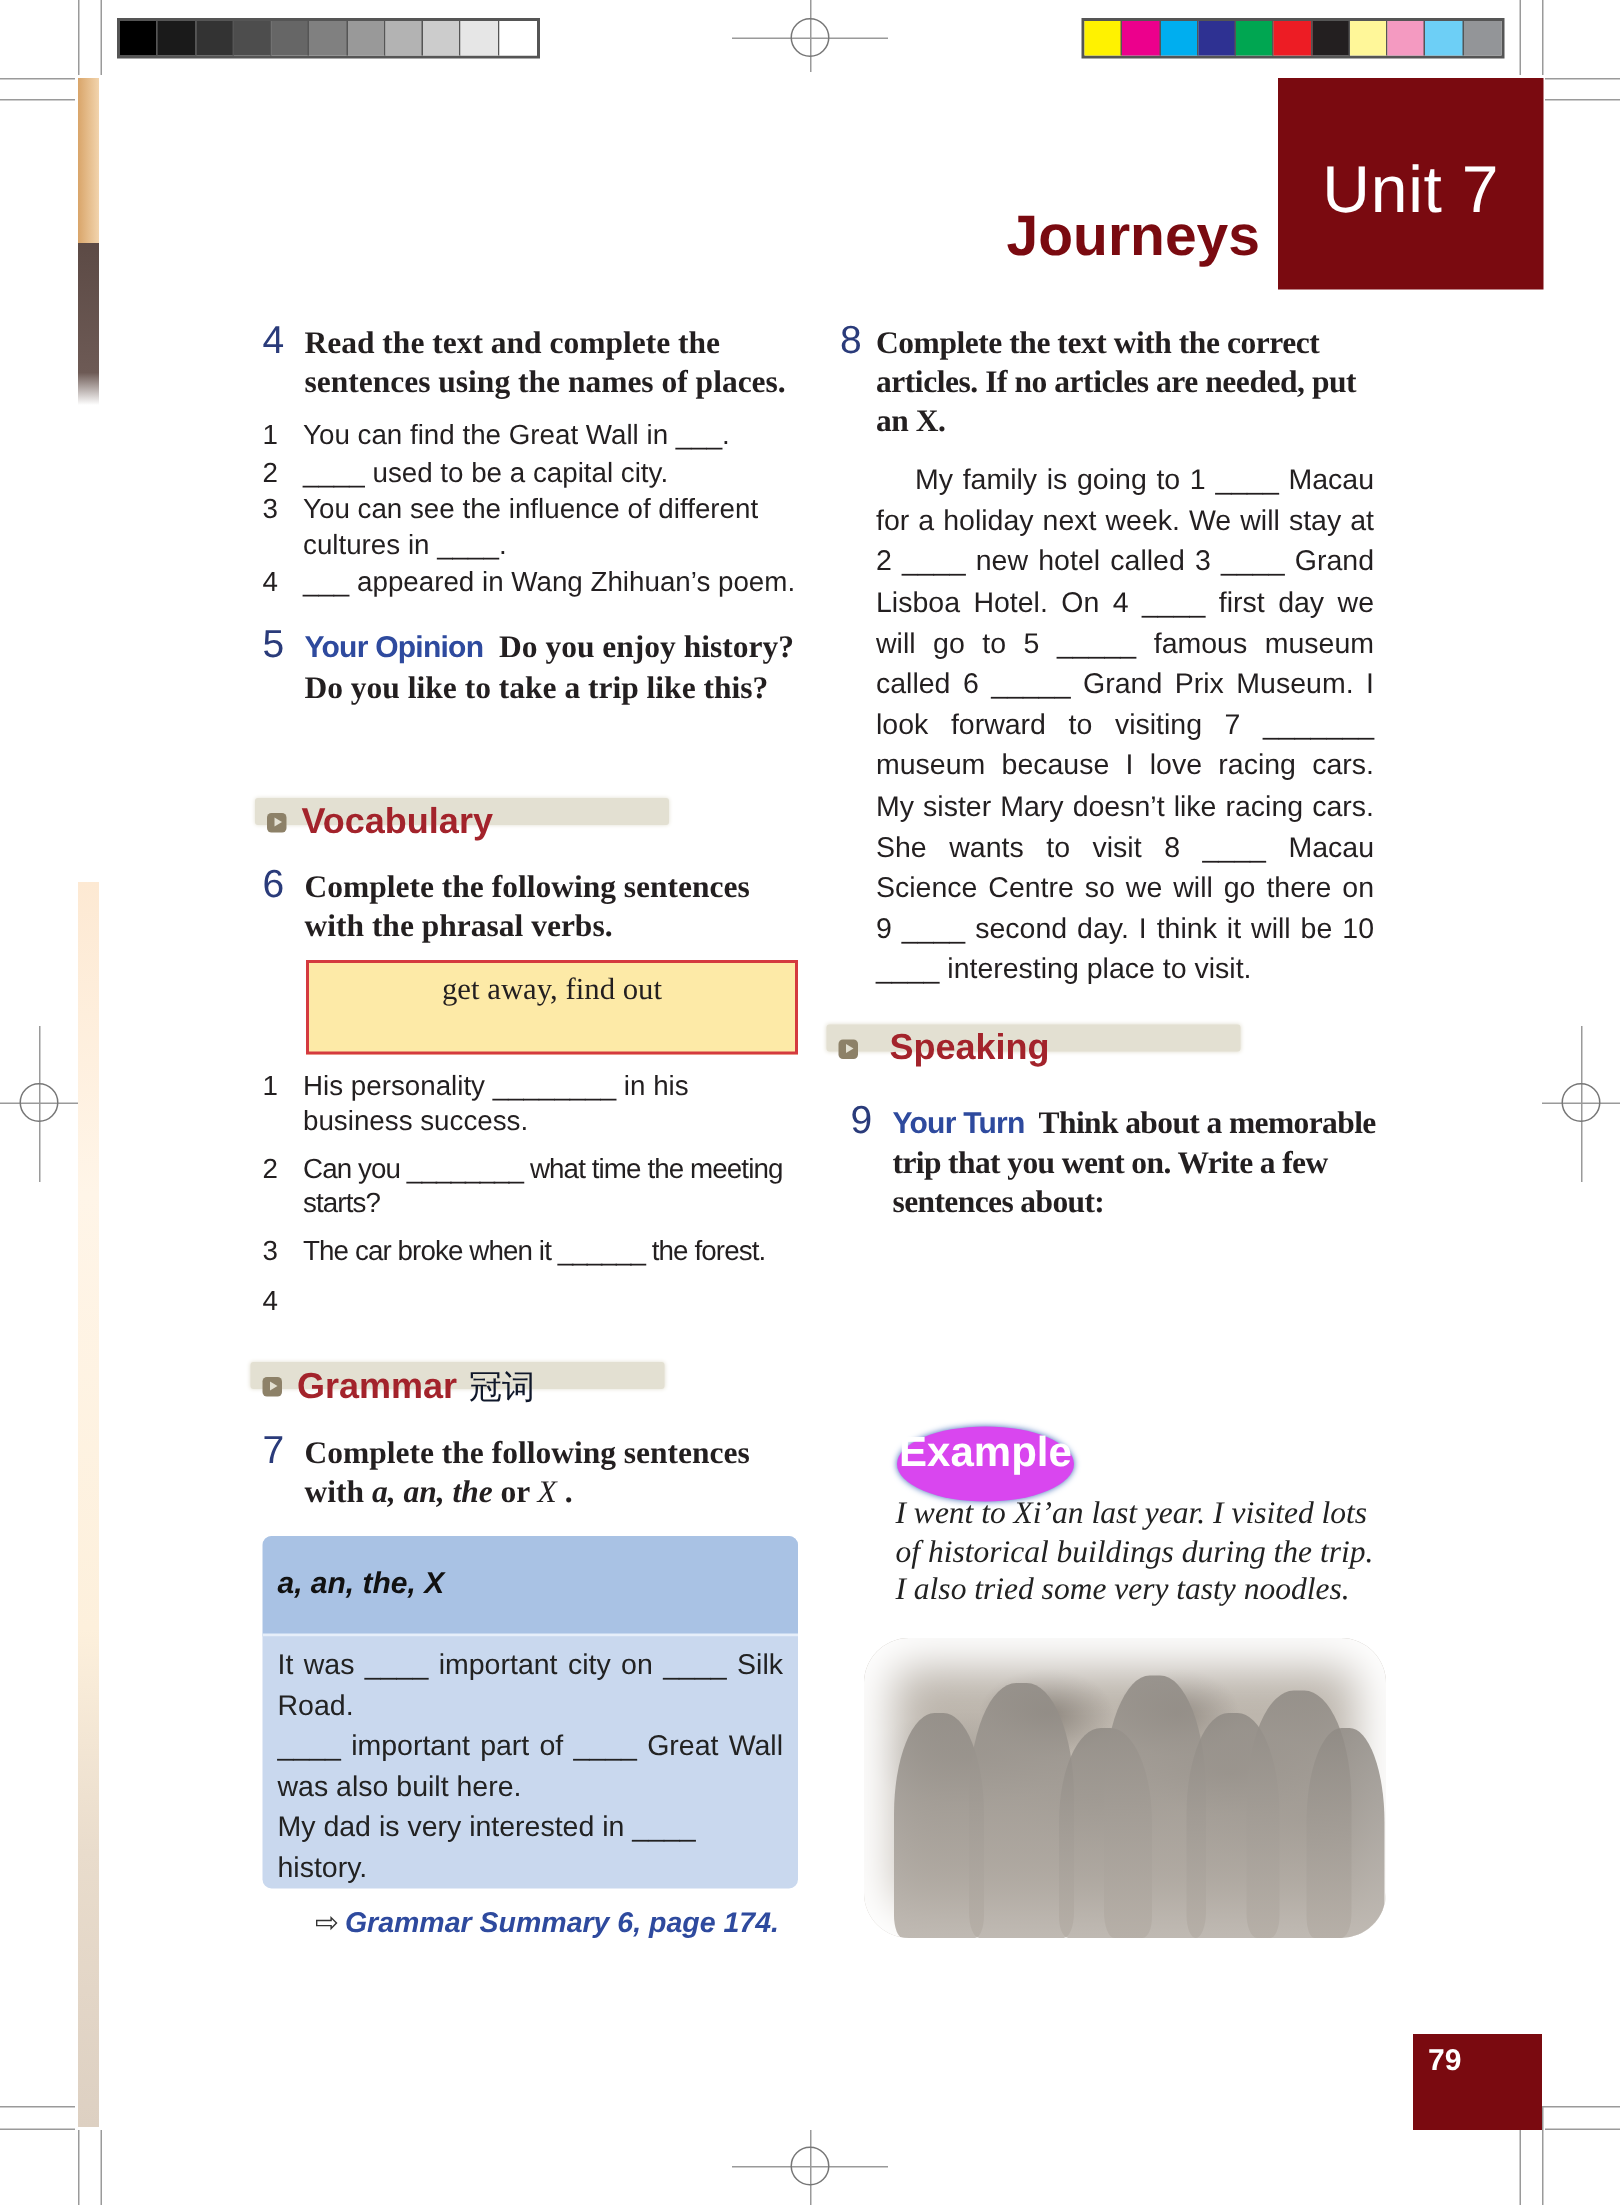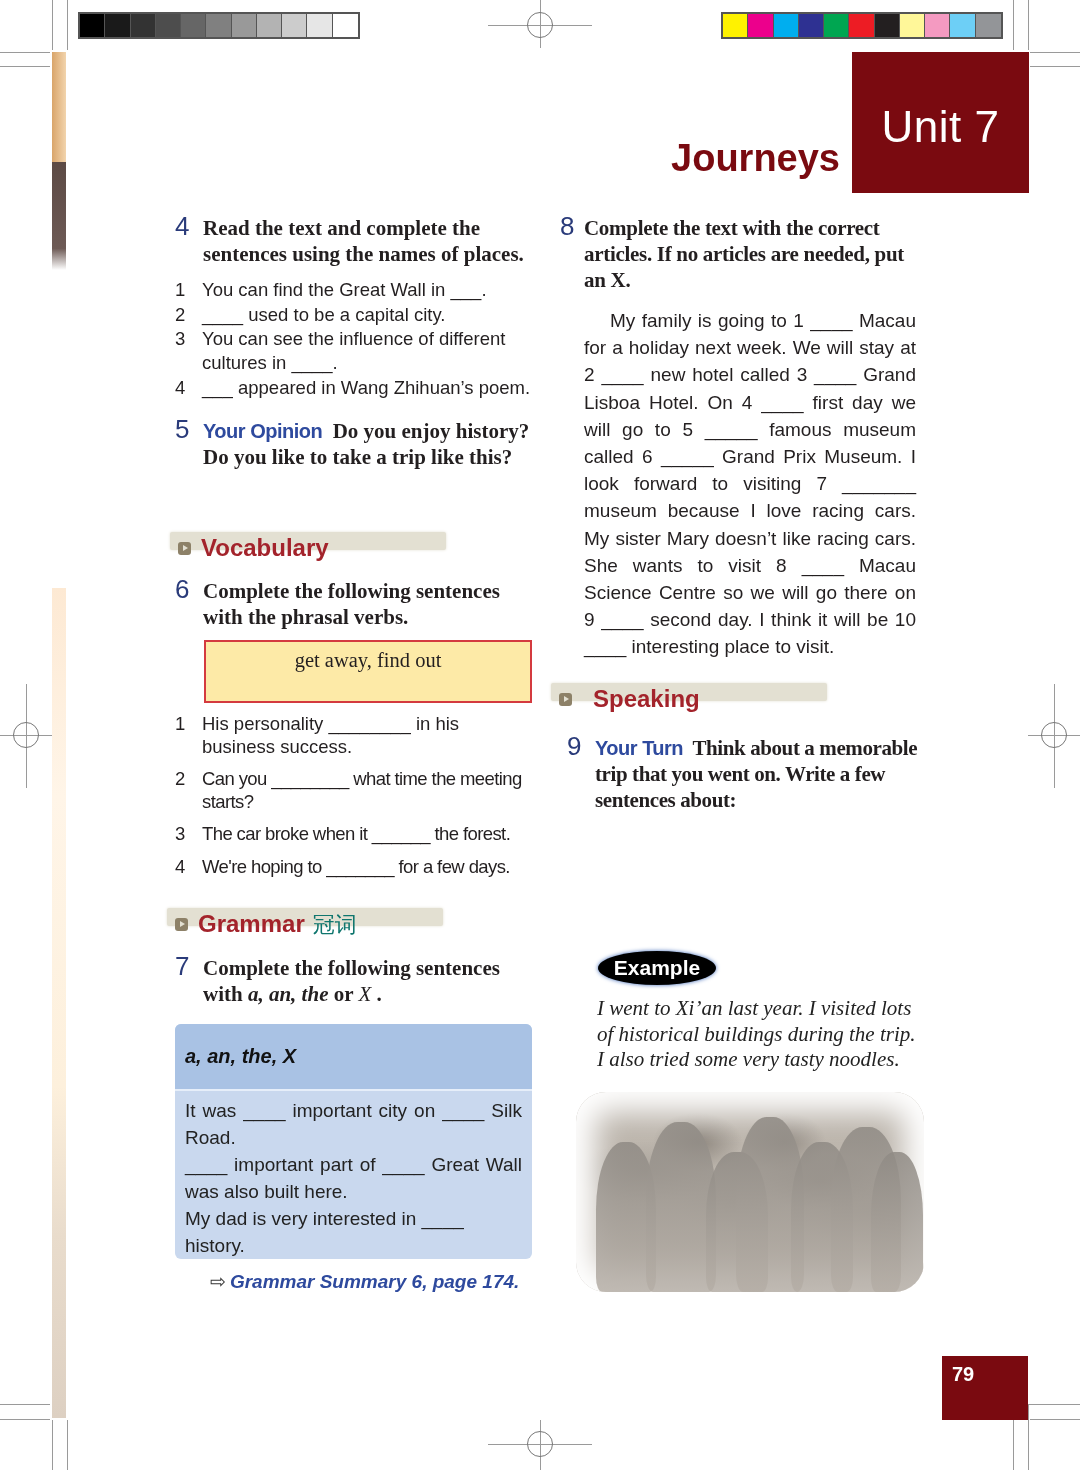--- a/index.html
+++ b/index.html
@@ -31,39 +31,39 @@
   .accent-blue { color:#2e4a9e; font-family:"Liberation Sans", sans-serif; font-weight:bold; letter-spacing:-0.5px; font-size:20px; }
 
   .numlist { list-style:none; margin:0; padding:0; }
   .numlist li { position:relative; padding-left:27px; font-size:18.5px; line-height:25px; }
   .numlist li .n { position:absolute; left:0; top:0; }
 
   .section-band { position:absolute; height:18px; background:#e3e0d2; border-radius:2px; box-shadow:0 0 3px #e3e0d2; }
   .section-band .play { position:absolute; left:8px; top:10px; width:13px; height:13px; border-radius:3px; background:#8d8168; }
   .section-band .play::after { content:""; position:absolute; left:5px; top:3px; border-left:5px solid #e3e0d2; border-top:3.5px solid transparent; border-bottom:3.5px solid transparent; }
   .section-band .label { position:absolute; left:31px; top:2px; font-weight:bold; font-size:24px; color:#a3232b; }
-  .section-band .cn { font-family:"DejaVu Serif", serif; font-weight:normal; color:#0f766e; font-size:22px; margin-left:8px; }
+  .section-band .cn { font-family:"DejaVu Serif", serif; font-weight:normal; color:#0f172a; font-size:22px; margin-left:8px; }
 
   .wordbox { position:absolute; background:#fdeaa7; border:2px solid #d43a3f; box-sizing:border-box; font-family:"Liberation Serif", serif; font-size:20.5px; text-align:center; line-height:26px; padding:5px 6px; }
 
   .grammar-box { position:absolute; left:175px; top:1024px; width:357px; height:235px; background:#c9d8ee; border-radius:6px; overflow:hidden; }
   .grammar-head { height:33px; background:#a9c2e4; border-bottom:2px solid #e6eef9; padding:16px 10px; font-weight:bold; font-style:italic; font-size:20px; line-height:33px; color:#111; }
   .grammar-body { padding:6px 10px; font-size:19px; line-height:27px; color:#222; text-align:justify; }
   .grammar-body p { margin:0; }
 
   .gsum { position:absolute; left:175px; top:1270px; font-weight:bold; font-style:italic; font-size:19px; color:#2e4a9e;margin-left:35px; }
   .gsum .arrow { font-style:normal; color:#333; font-weight:normal; margin-right:4px; }
 
   .passage { font-size:19px; line-height:27.2px; text-align:justify; text-align-last:left; }
 
   .bullets { list-style:none; margin:0; padding:0; }
   .bullets li { position:relative; padding-left:30px; font-size:19px; line-height:26px; }
   .bullets li::before { content:"•"; position:absolute; left:0; top:0; }
 
-  .example-badge { position:absolute; left:598px; top:951px; width:118px; height:34px; background:#000000; border-radius:50%/50%; color:#fff; font-weight:bold; font-size:21px; text-align:center; line-height:34px; box-shadow:0 0 4px #3f69b7; }
+  .example-badge { position:absolute; left:598px; top:951px; width:118px; height:50px; background:#d946ef; border-radius:50%/50%; color:#fff; font-weight:bold; font-size:28px; text-align:center; line-height:34px; box-shadow:0 0 4px #3f69b7; }
   .example-text { position:absolute; left:597px; top:996px; width:330px; font-family:"Liberation Serif", serif; font-style:italic; font-size:21px; line-height:25.5px; color:#222; }
 
   .photo { position:absolute; left:576px; top:1092px; width:348px; height:200px; border-radius:30px; overflow:hidden;
            background:
              radial-gradient(ellipse at 20% 40%, #a9a39b 0, transparent 18%),
              radial-gradient(ellipse at 45% 55%, #b8b1a8 0, transparent 20%),
              radial-gradient(ellipse at 70% 45%, #9f9890 0, transparent 18%),
              radial-gradient(ellipse at 85% 60%, #aea79e 0, transparent 20%),
              radial-gradient(ellipse at 35% 25%, #8e877f 0, transparent 14%),
              radial-gradient(ellipse at 60% 25%, #958e86 0, transparent 14%),
@@ -185,21 +185,21 @@
     <div class="task-text" style="width:320px;">Complete the following sentences with the phrasal verbs.</div>
   </div>
 </div>
 <div class="wordbox" style="left:204px;top:640px;width:328px;height:63px;">
   <div>get away, find out</div>
 </div>
 <ol class="numlist" style="position:absolute;left:175px;top:712px;width:362px;">
   <li style="line-height:23px;margin-bottom:9px;"><span class="n">1</span><span>His personality ________ in his business success.</span></li>
   <li style="line-height:23px;margin-bottom:9px;letter-spacing:-0.6px;"><span class="n">2</span><span>Can you ________ what time the meeting starts?</span></li>
   <li style="line-height:23px;margin-bottom:10px;letter-spacing:-0.6px;"><span class="n">3</span><span>The car broke when it ______ the forest.</span></li>
-  <li style="line-height:23px;letter-spacing:-0.6px;"><span class="n">4</span><span>We're hoping to _______ for a few days.</span></li>
+  <li style="line-height:23px;letter-spacing:-0.6px;"><span class="n">4</span></li>
 </ol>
 
 <div class="section-band" style="left:167px;top:908px;width:276px;">
   <span class="play"></span>
   <span class="label"><span>Grammar</span><span class="cn">冠词</span></span>
 </div>
 
 <div class="col" style="left:175px;top:955px;width:365px;">
   <div class="task">
     <span class="task-num">7</span>

